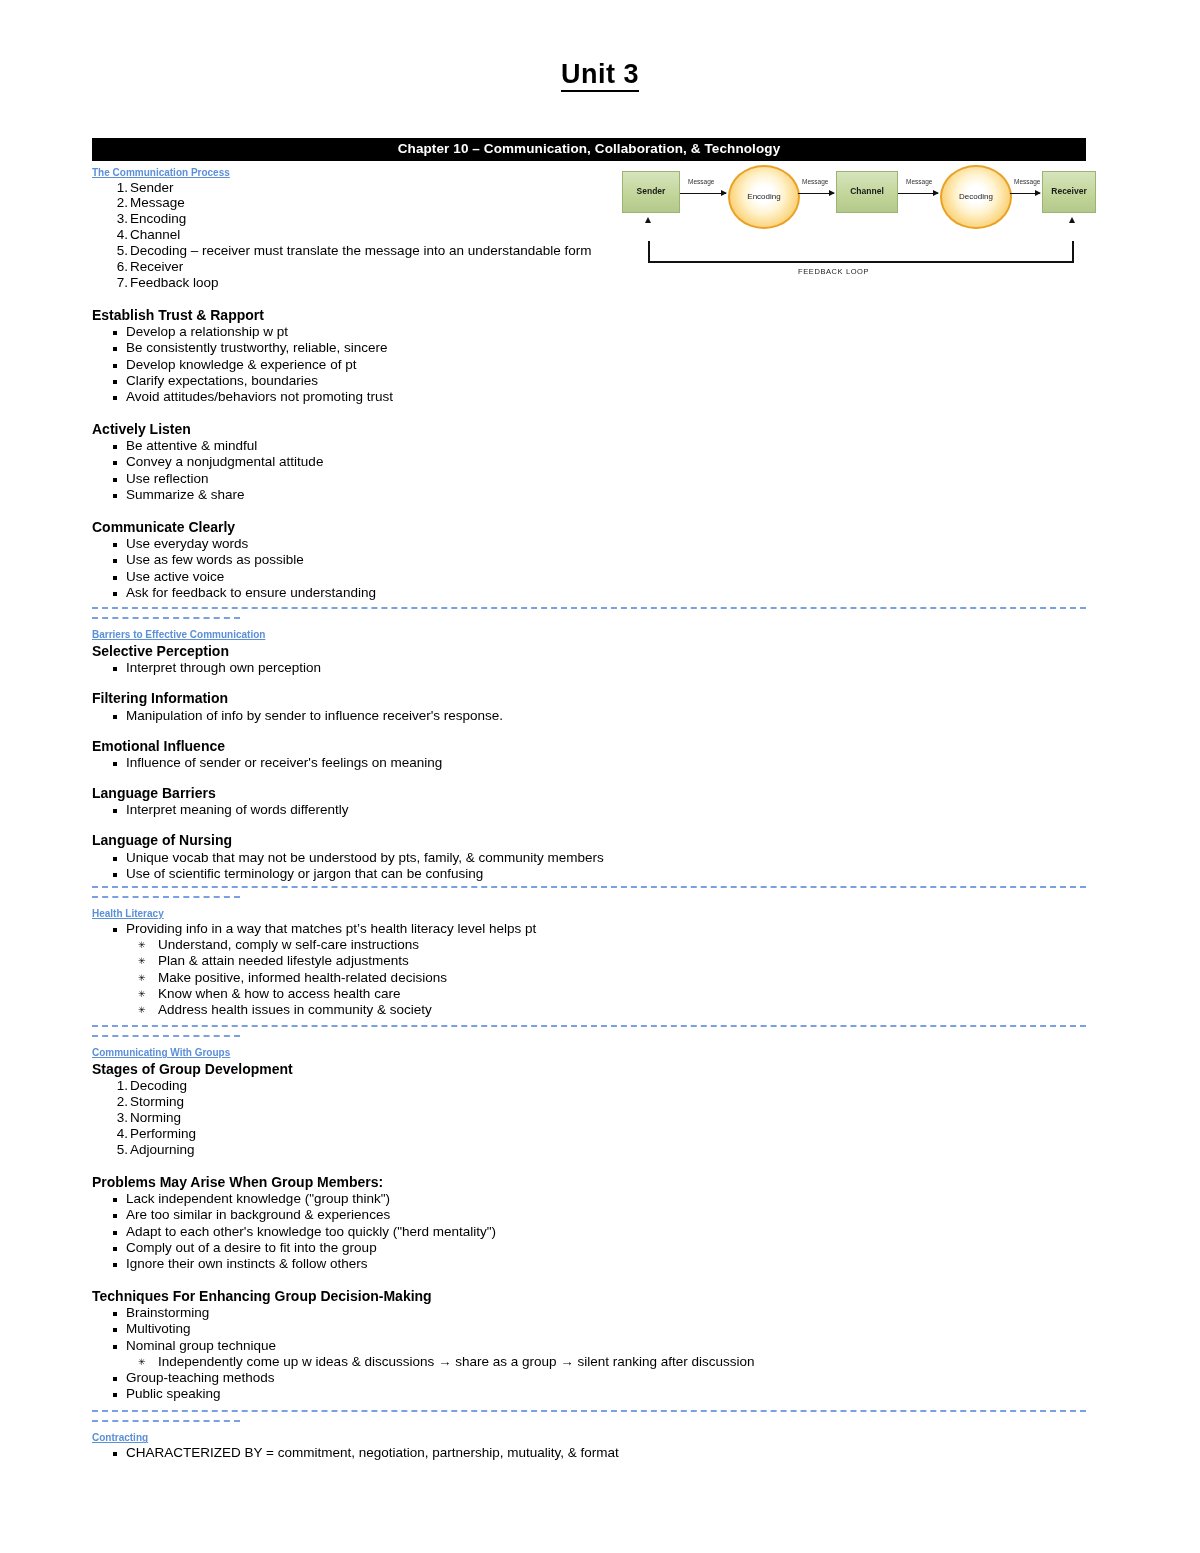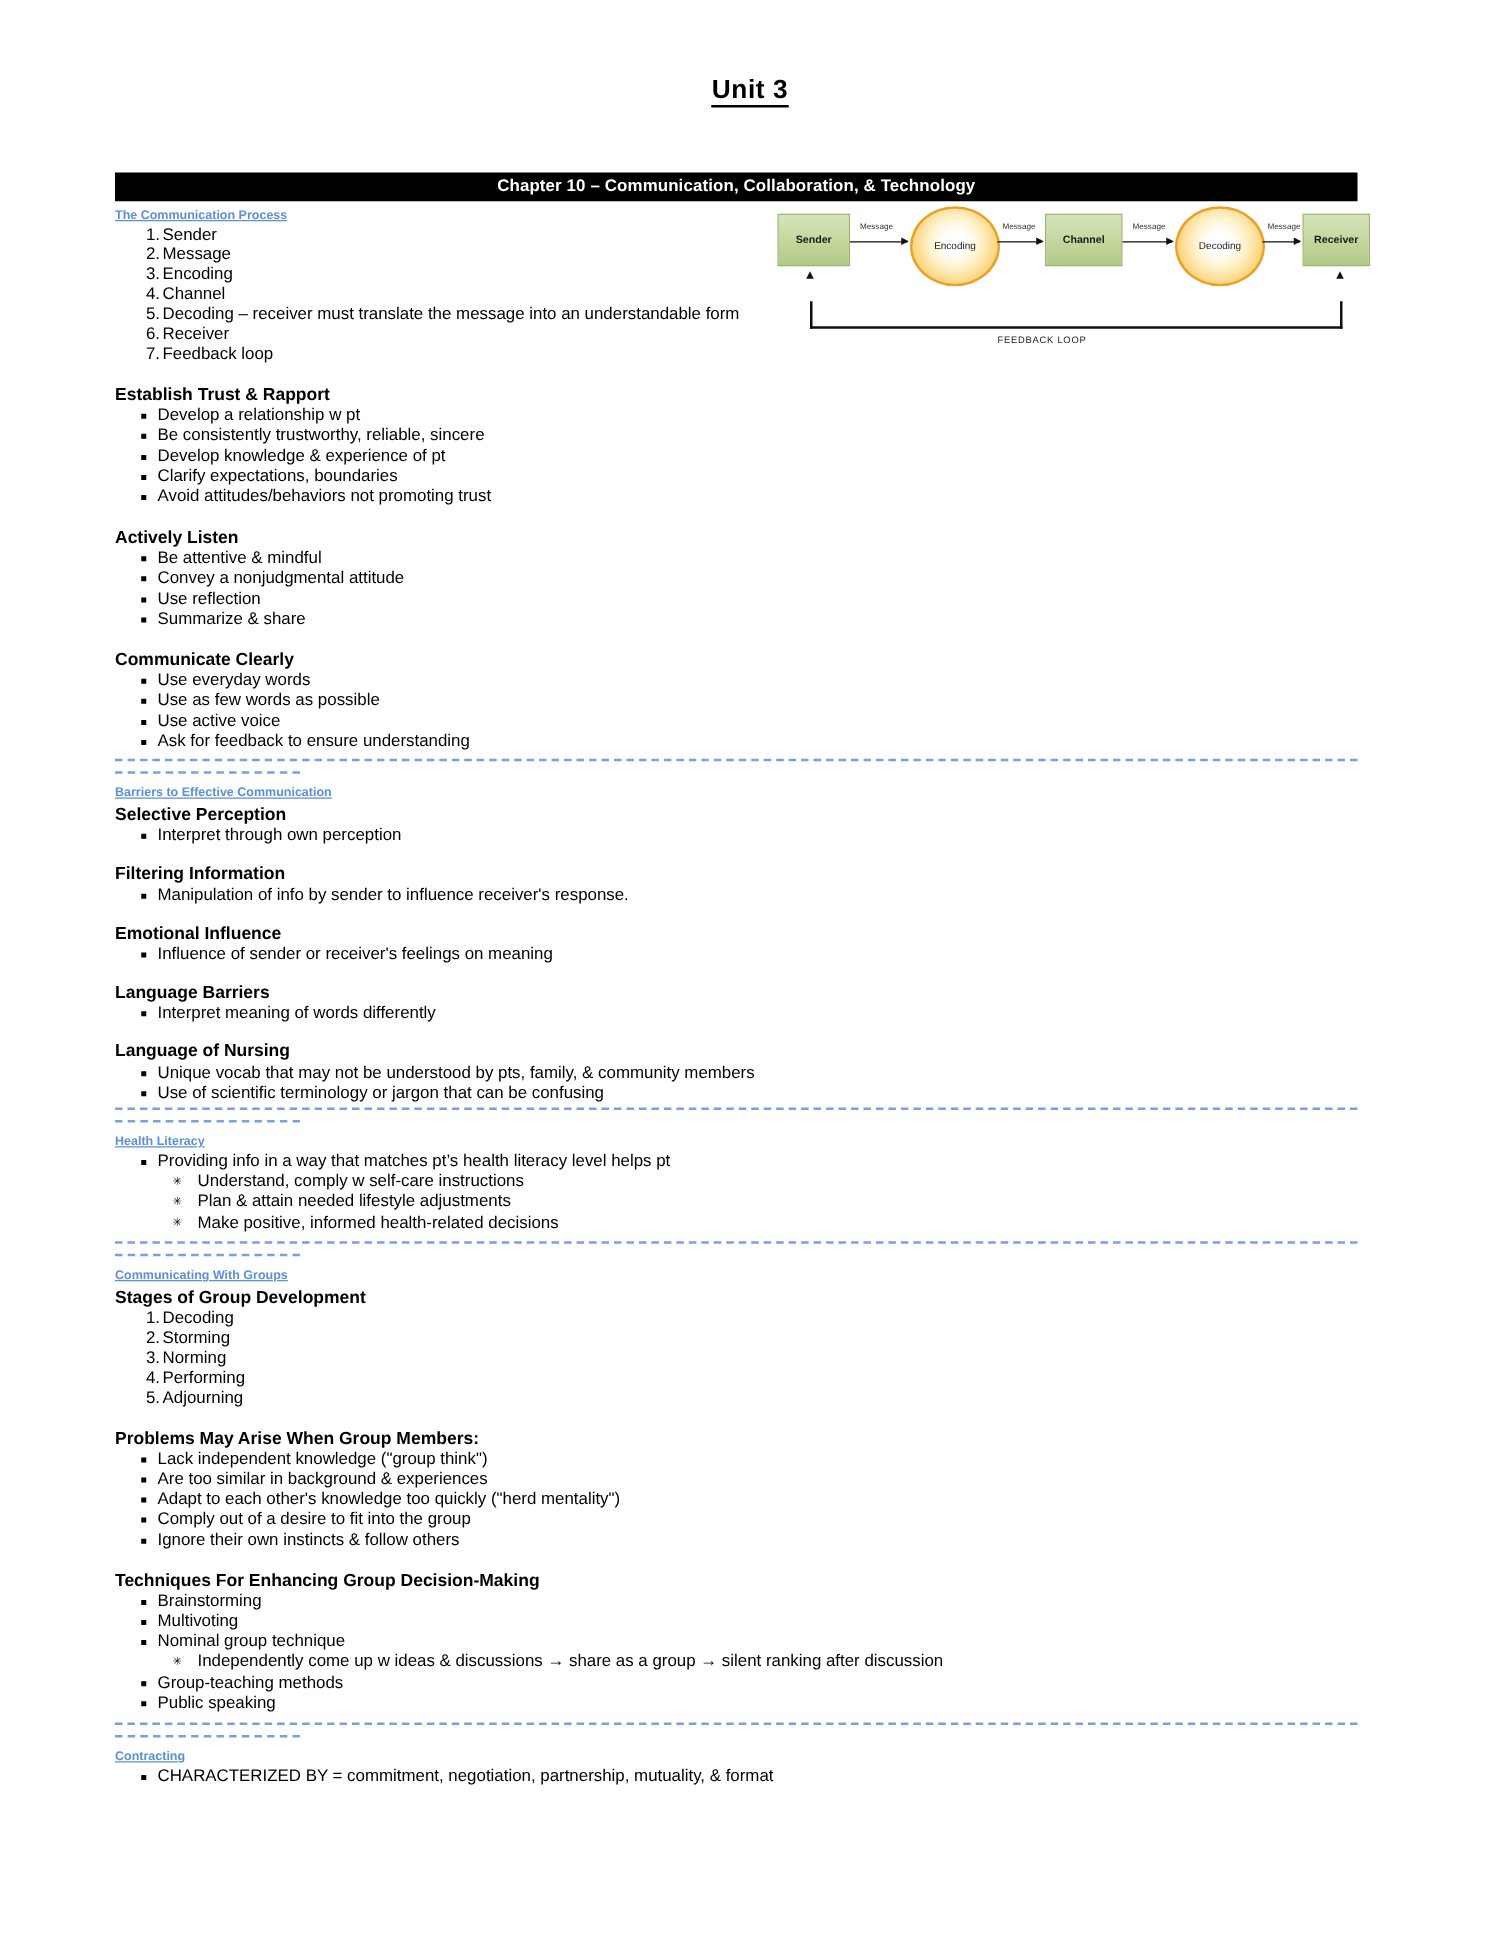--- a/index.html
+++ b/index.html
@@ -16,21 +16,21 @@
     width: 1200px;
     height: 1553px;
     background: #ffffff;
     overflow: hidden;
     box-sizing: border-box;
   }
 
   
   .doc-title {
     text-align: center;
-    font-size: 21px;
+    font-size: 27px;
     font-weight: bold;
     letter-spacing: 0.5px;
     padding-top: 60px;
     line-height: 1.1;
   }
   .doc-title span {
     border-bottom: 2px solid #000;
     padding-bottom: 1px;
   }
 
@@ -397,20 +397,22 @@
       <div class="link-head-wrap">
         <span class="link-head">Health Literacy</span>
       </div>
       <ul class="sq">
         <li>Providing info in a way that matches pt’s health literacy level helps pt</li>
       </ul>
       <ul class="star">
         <li>Understand, comply w self-care instructions</li>
         <li>Plan &amp; attain needed lifestyle adjustments</li>
         <li>Make positive, informed health-related decisions</li>
+        <li>Know when &amp; how to access health care</li>
+        <li>Address health issues in community &amp; society</li>
       </ul>
     </div>
 
     <div class="sep" style="margin-top:7px;">
       <span class="l1"></span>
       <span class="l2"></span>
     </div>
 
     <div style="margin-top:5px;">
       <div class="link-head-wrap">

